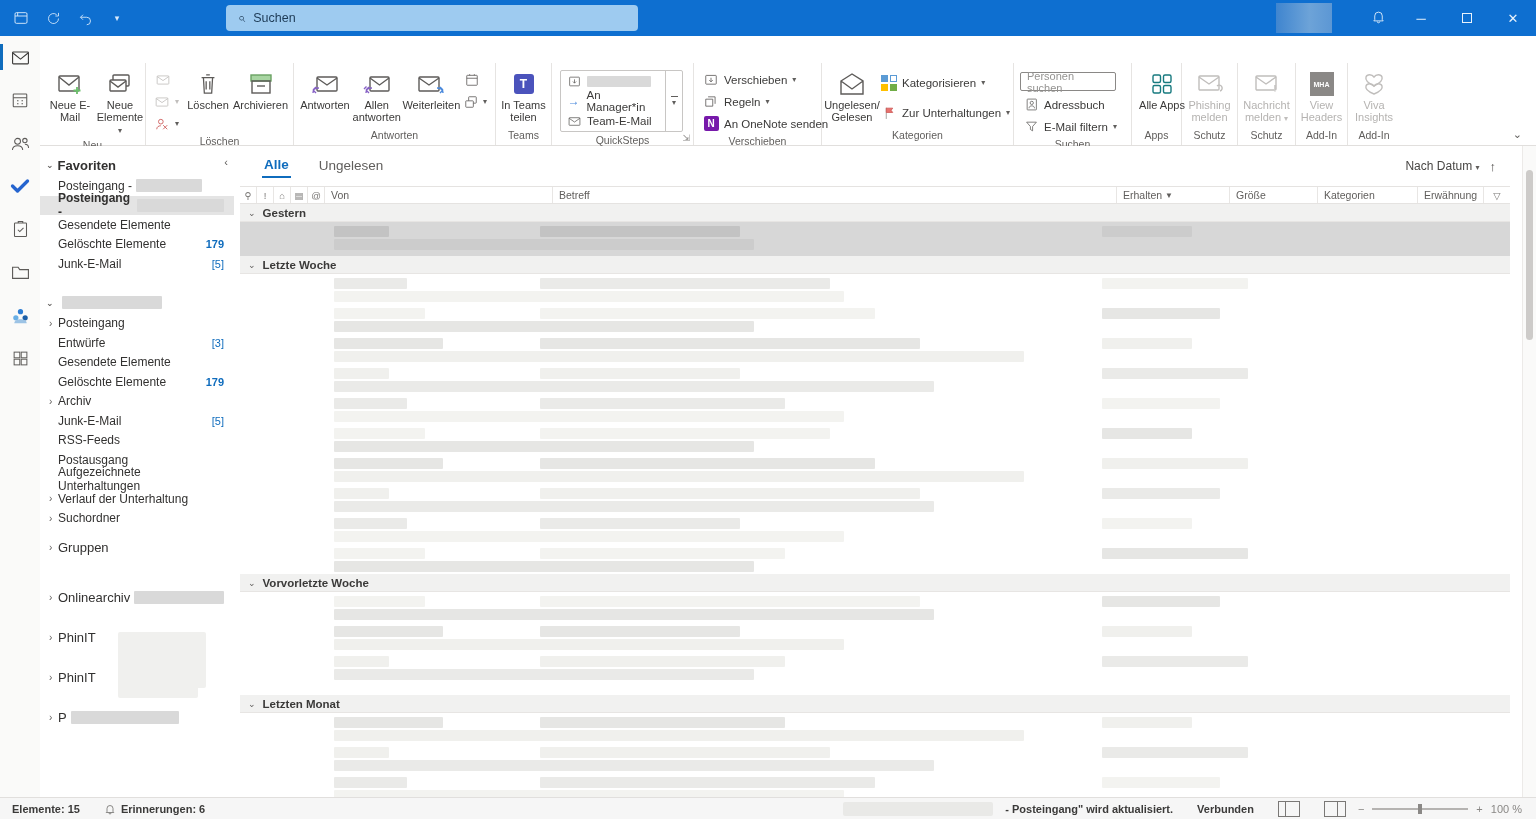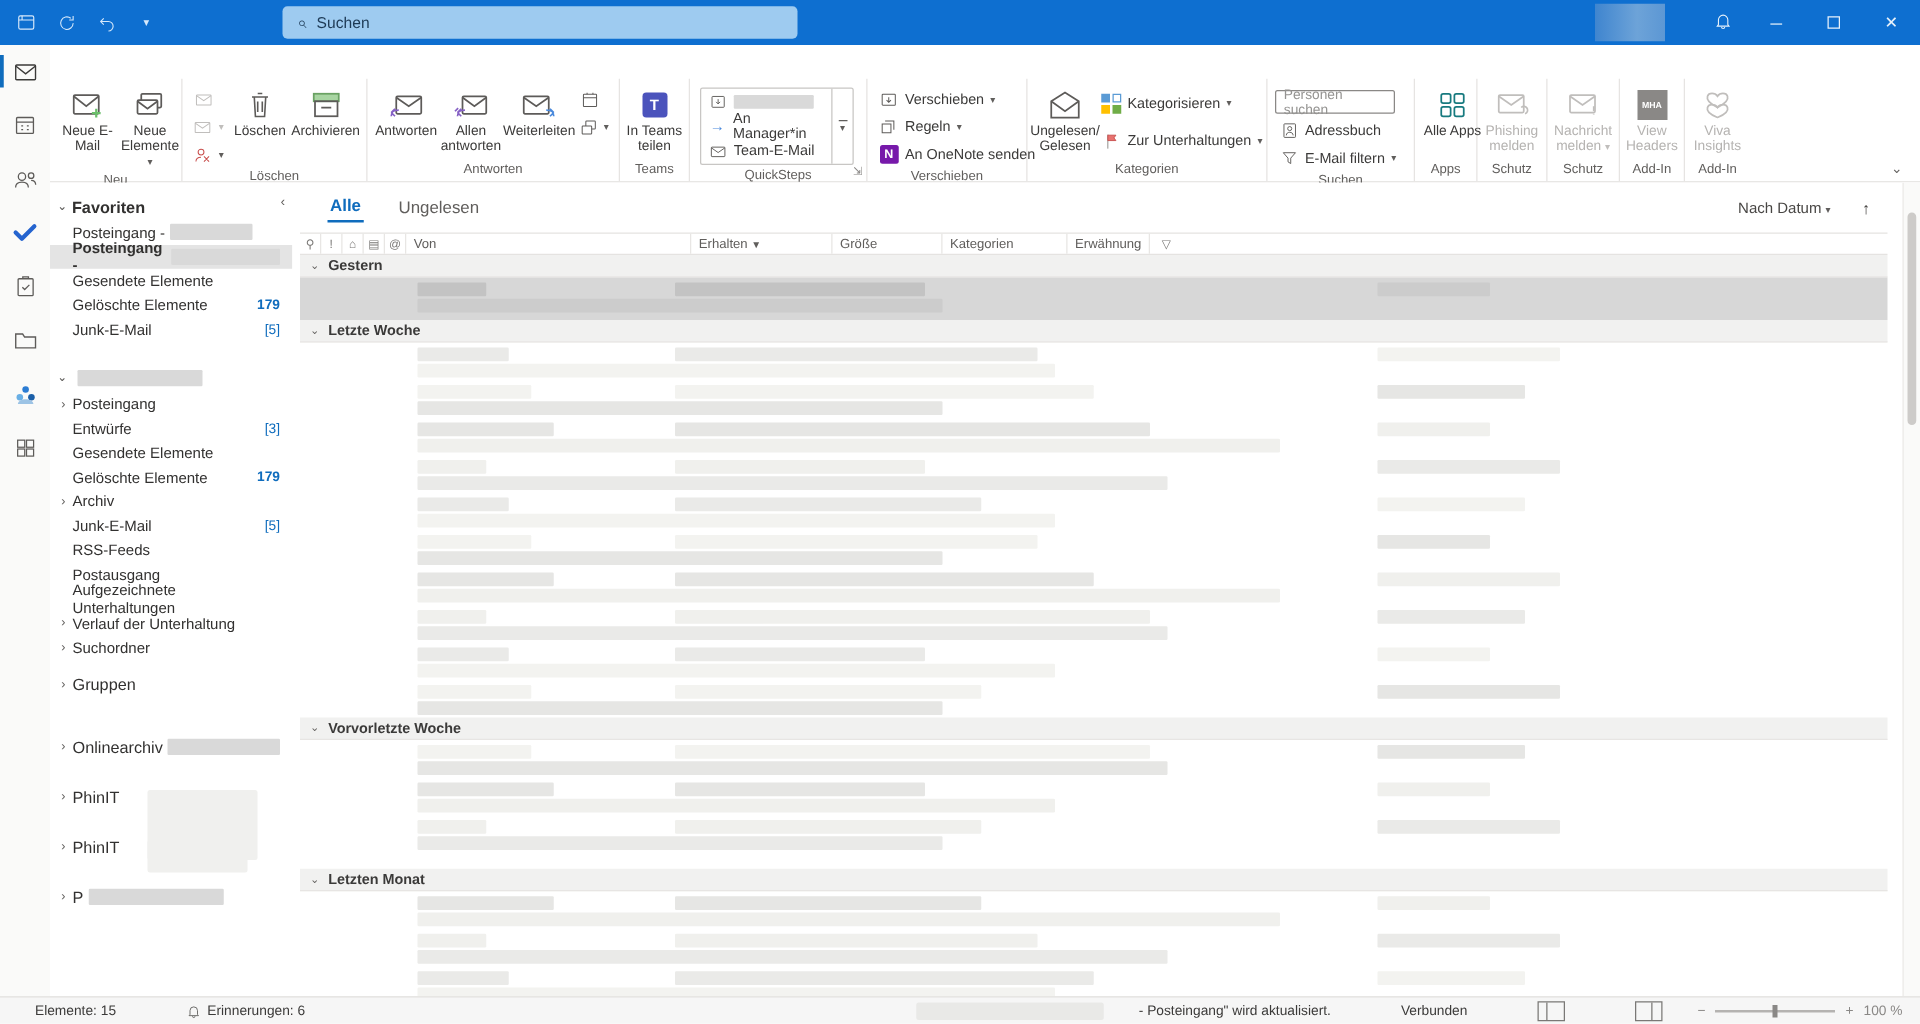--- a/index.html
+++ b/index.html
@@ -85,41 +85,41 @@
   .fsection .sv { font-size:9px; margin-right:4px; color:#605e5c; }
   .frow.big { font-size:13px; height:22px; }
   .blob { position:absolute; background:#f0f0ee; border-radius:2px; }
 
   
   .list { position:absolute; left:234px; top:146px; right:0; bottom:22px; background:#fff; overflow:hidden; }
   .list-inner { position:absolute; left:6px; right:26px; top:0; bottom:0; }
   .ltabs { display:flex; align-items:center; height:40px; padding-left:22px; gap:26px; font-size:13.5px; }
   .ltab { color:#605e5c; cursor:pointer; padding:2px 2px 4px 2px; }
   .ltab.active { color:#0f6cbd; font-weight:bold; border-bottom:2.5px solid #0f6cbd; }
-  .sortarea { margin-left:auto; display:flex; align-items:center; gap:25px; color:#484644; font-size:12px; padding-right:14px; }
+  .sortarea { margin-left:auto; display:flex; align-items:center; gap:10px; color:#484644; font-size:12px; padding-right:14px; }
   .sortarea .up { font-size:13px; cursor:pointer; }
   .sortsel { cursor:pointer; }
   .colhead { display:flex; height:18px; border-top:1px solid #e5e3e1; border-bottom:1px solid #e5e3e1;
     font-size:10.5px; color:#605e5c; align-items:center; }
   .ch { border-right:1px solid #e8e6e4; height:100%; display:flex; align-items:center; padding-left:6px; cursor:pointer; white-space:nowrap; overflow:hidden; }
   .ch.icon { justify-content:center; padding:0; color:#7a7876; font-size:9.5px; }
   .groupband { height:18px; background:#f1f1f0; border-bottom:1px solid #e7e5e3; display:flex;
     align-items:center; gap:7px; padding-left:8px; font-size:11.5px; font-weight:bold; color:#3b3a39; cursor:pointer; }
   .groupband .gv { font-size:9px; font-weight:normal; color:#605e5c; }
   .mail-row { position:relative; height:30px; cursor:pointer; }
   .mail-row.selected { background:#d7d7d7; height:34px; }
   .blk { position:absolute; height:11px; border-radius:1px; }
   .gap-rows { height:13px; }
   .vscroll { position:absolute; right:0; top:0; bottom:0; width:14px; background:#fafaf9; border-left:1px solid #eceae8; }
   .vthumb { position:absolute; left:3px; right:3px; top:24px; height:170px; background:#cdcbc9; border-radius:4px; }
 
   
   .statusbar { position:absolute; left:0; right:0; bottom:0; height:22px; background:#f6f6f6;
     border-top:1px solid #e1dfdd; display:flex; align-items:center; font-size:11px; color:#3b3a39; }
-  .statusbar .seg { display:flex; align-items:center; gap:5px; padding:0 28px; height:100%; cursor:pointer; }
+  .statusbar .seg { display:flex; align-items:center; gap:5px; padding:0 12px; height:100%; cursor:pointer;font-weight:bold; }
   .st-redact { width:150px; height:14px; background:#e9e9e7; border-radius:2px; }
   .zoomctl { display:flex; align-items:center; gap:8px; color:#8a8886; padding-right:14px; }
   .zslider { position:relative; width:96px; height:2px; background:#b5b3b1; }
   .zslider .tick { position:absolute; left:50%; top:-3px; width:1px; height:8px; background:#b5b3b1; }
   .zslider .knob { position:absolute; left:48%; top:-4px; width:4px; height:10px; background:#8a8886; }
   .viewic { width:22px; height:16px; border:1px solid #7a7876; display:flex; cursor:pointer; }
   .viewic span { flex:1; border-right:1px solid #7a7876; }
   .viewic span:last-child { border-right:none; }
 </style>
 </head>
@@ -688,20 +688,21 @@
           <span class="up">↑</span>
         </div>
       </div>
       <div class="colhead">
         <span class="ch icon" style="width:17px">⚲</span>
         <span class="ch icon" style="width:17px">!</span>
         <span class="ch icon" style="width:17px">⌂</span>
         <span class="ch icon" style="width:17px">▤</span>
         <span class="ch icon" style="width:17px">@</span>
         <span class="ch" style="width:228px">Von</span>
+        <span class="ch" style="flex:1">Betreff</span>
         <span class="ch" style="width:113px"><span>Erhalten</span>&nbsp;<span style="font-size:8px">▼</span></span>
         <span class="ch" style="width:88px">Größe</span>
         <span class="ch" style="width:100px">Kategorien</span>
         <span class="ch" style="width:66px">Erwähnung</span>
         <span class="ch icon" style="width:26px;border-right:none">▽</span>
       </div>
       <div id="mail-groups">
           <div class="groupband">
             <span class="gv">⌄</span>
             <span>Gestern</span>

